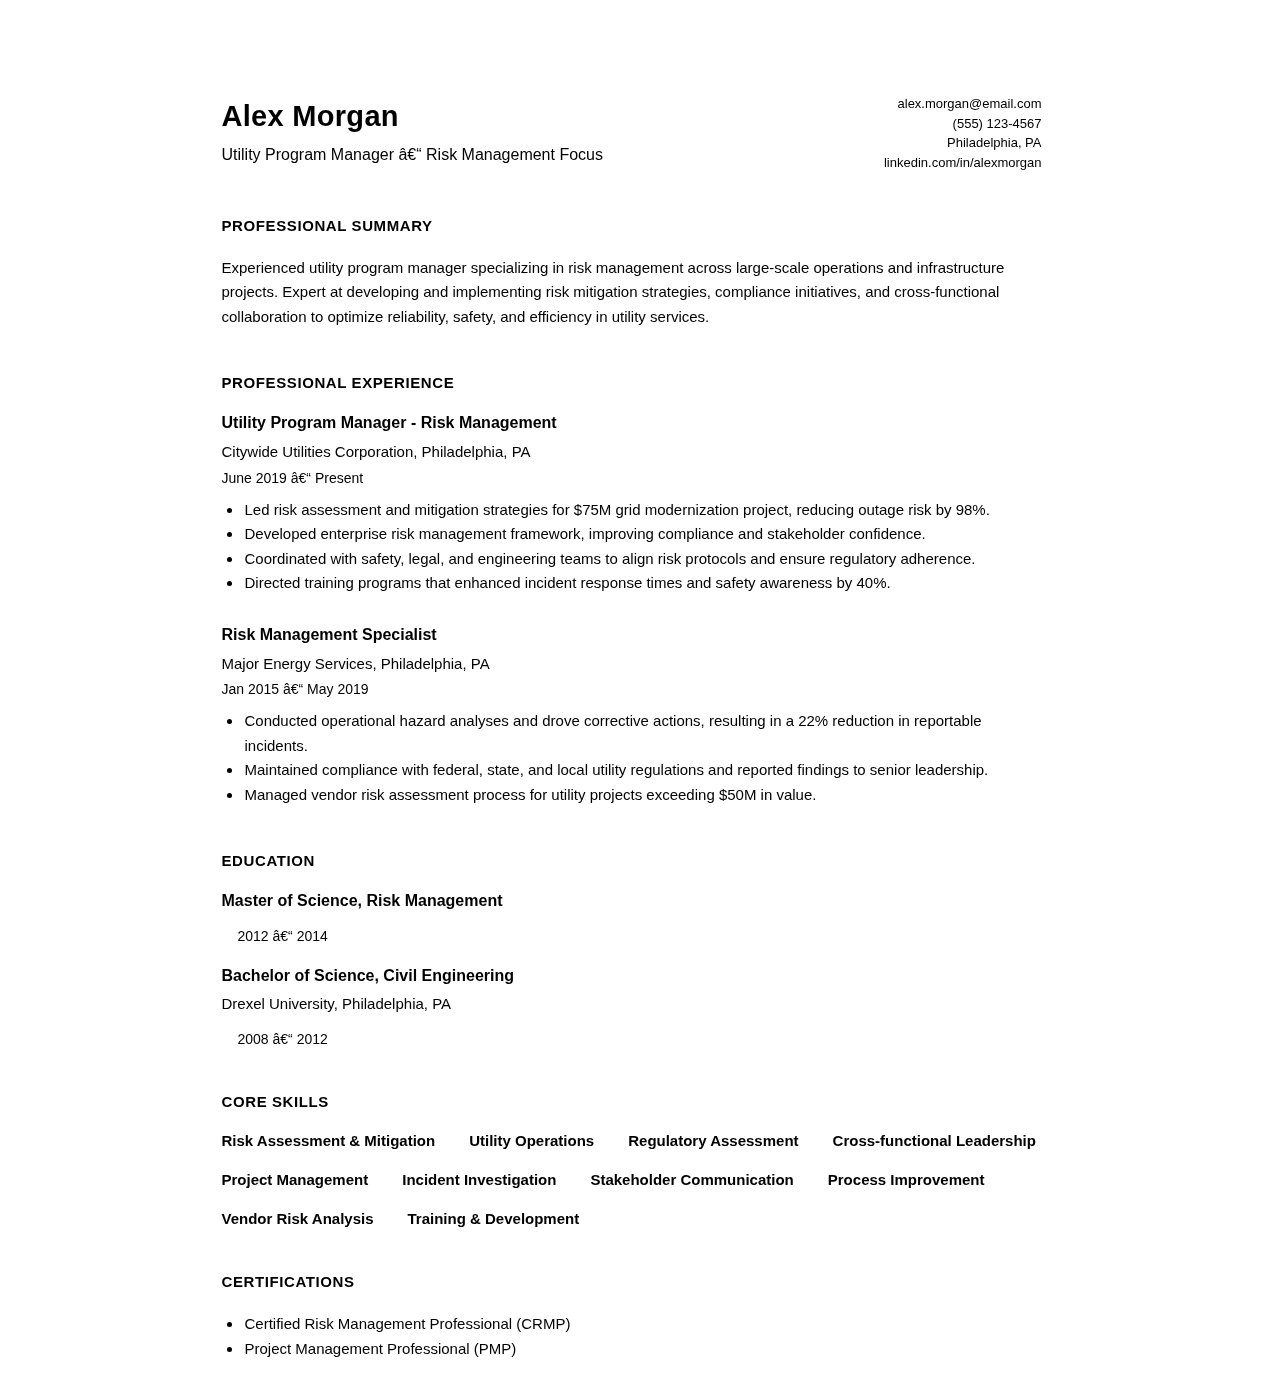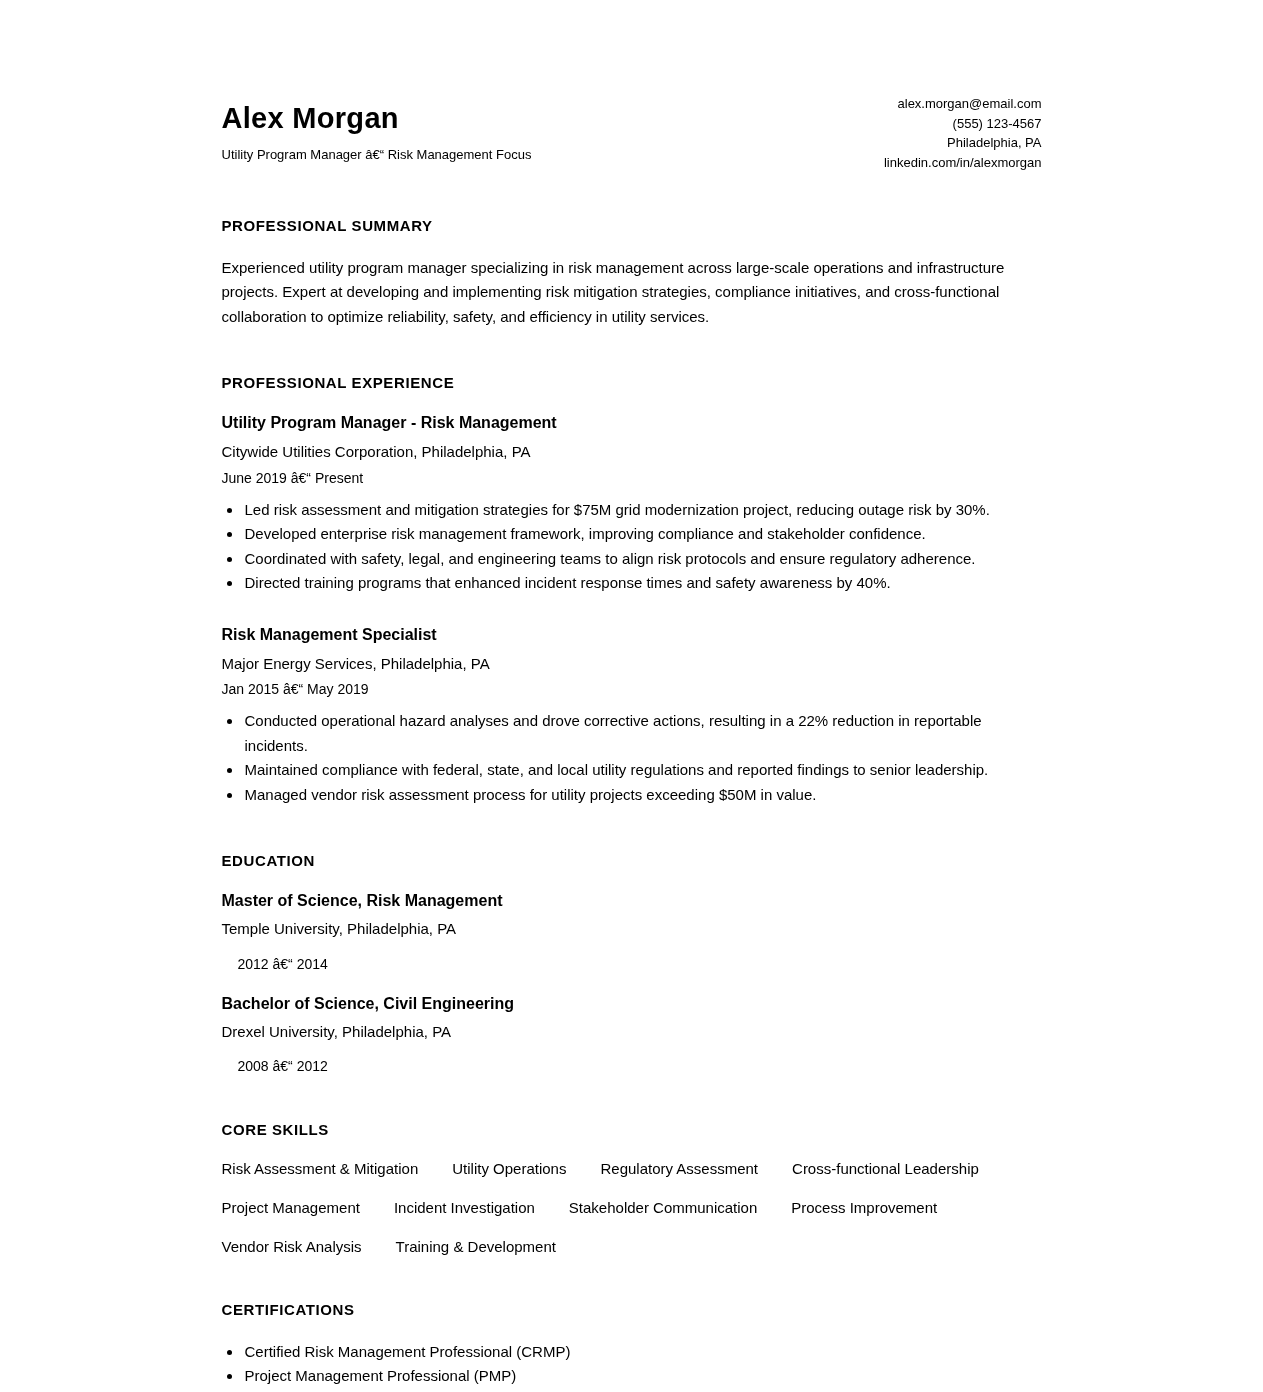--- a/index.html
+++ b/index.html
@@ -30,21 +30,21 @@
   }
   .name {
     margin: 0 0 12px 0;
     font-size: 29px;
     font-weight: bold;
     letter-spacing: 0.3px;
     line-height: 1.1;
   }
   .subtitle {
     margin: 0;
-    font-size: 13px;
+    font-size: 16px;
     line-height: 1.3;
   }
   .contact {
     font-size: 13px;
     line-height: 1.5;
     text-align: right;
     white-space: nowrap;
   }
 
   
@@ -112,21 +112,21 @@
 
   
   .skills {
     display: flex;
     flex-wrap: wrap;
     column-gap: 34px;
     row-gap: 21px;
     font-size: 15px;
     line-height: 1.2;
   }
-  .skill-item { white-space: nowrap; }
+  .skill-item { white-space: nowrap; font-weight: bold; }
 </style>
 </head>
 <body>
 
 <div class="page">
   <div class="content">
 
     <header class="header">
       <div>
         <h1 class="name">Alex Morgan</h1>
@@ -146,21 +146,21 @@
     </section>
 
     <section>
       <h2 class="section-heading">PROFESSIONAL EXPERIENCE</h2>
 
       <article class="job">
         <h3 class="job-title">Utility Program Manager - Risk Management</h3>
         <p class="job-company">Citywide Utilities Corporation, Philadelphia, PA</p>
         <p class="job-dates">June 2019 â€“ Present</p>
         <ul class="bullets">
-          <li>Led risk assessment and mitigation strategies for $75M grid modernization project, reducing outage risk by 30%.</li>
+          <li>Led risk assessment and mitigation strategies for $75M grid modernization project, reducing outage risk by 98%.</li>
           <li>Developed enterprise risk management framework, improving compliance and stakeholder confidence.</li>
           <li>Coordinated with safety, legal, and engineering teams to align risk protocols and ensure regulatory adherence.</li>
           <li>Directed training programs that enhanced incident response times and safety awareness by 40%.</li>
         </ul>
       </article>
 
       <article class="job">
         <h3 class="job-title">Risk Management Specialist</h3>
         <p class="job-company">Major Energy Services, Philadelphia, PA</p>
         <p class="job-dates">Jan 2015 â€“ May 2019</p>
@@ -170,21 +170,20 @@
           <li>Managed vendor risk assessment process for utility projects exceeding $50M in value.</li>
         </ul>
       </article>
     </section>
 
     <section>
       <h2 class="section-heading">EDUCATION</h2>
 
       <article class="degree">
         <h3 class="degree-title">Master of Science, Risk Management</h3>
-        <p class="degree-school">Temple University, Philadelphia, PA</p>
         <p class="degree-dates">2012 â€“ 2014</p>
       </article>
 
       <article class="degree">
         <h3 class="degree-title">Bachelor of Science, Civil Engineering</h3>
         <p class="degree-school">Drexel University, Philadelphia, PA</p>
         <p class="degree-dates">2008 â€“ 2012</p>
       </article>
     </section>
 

